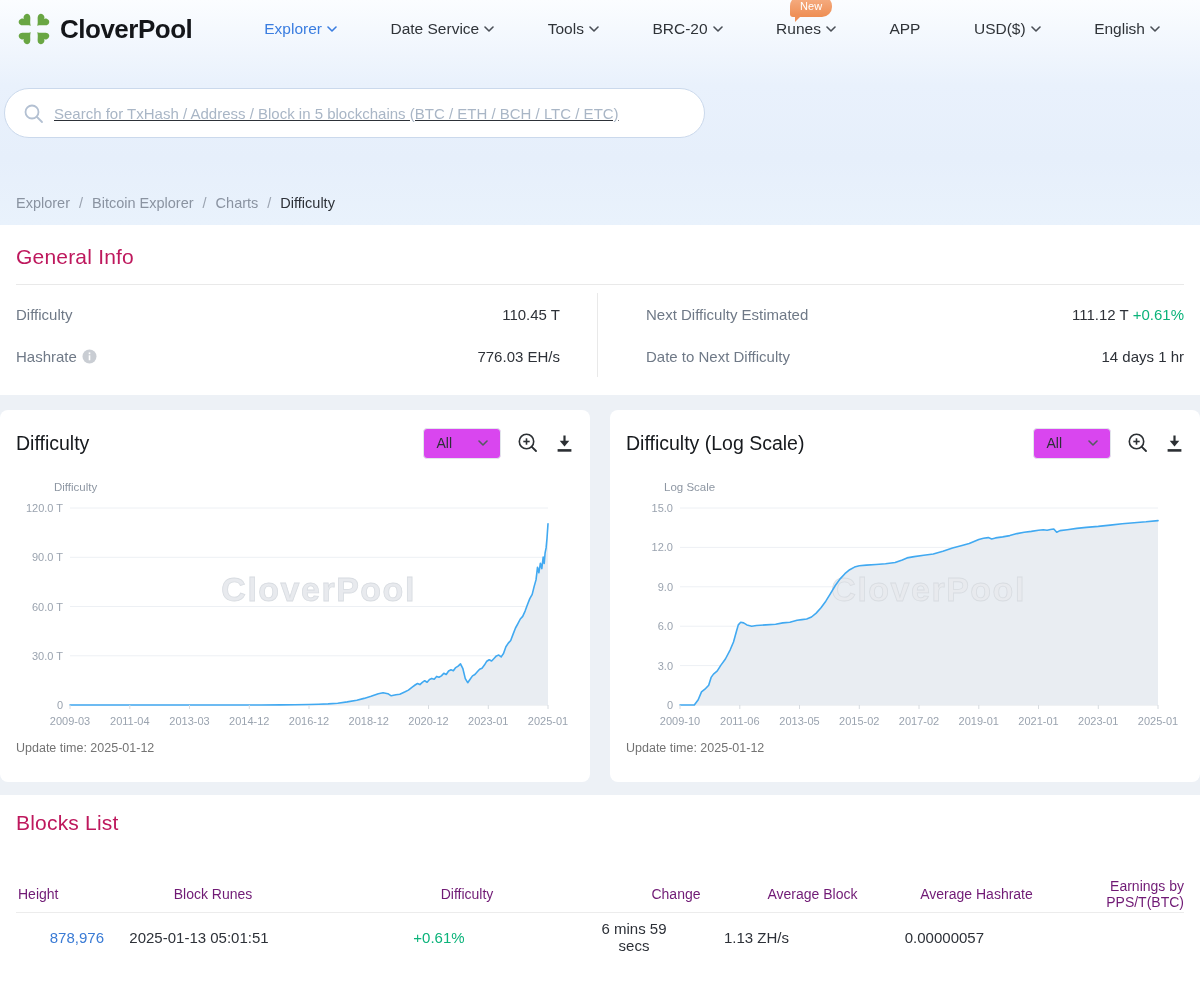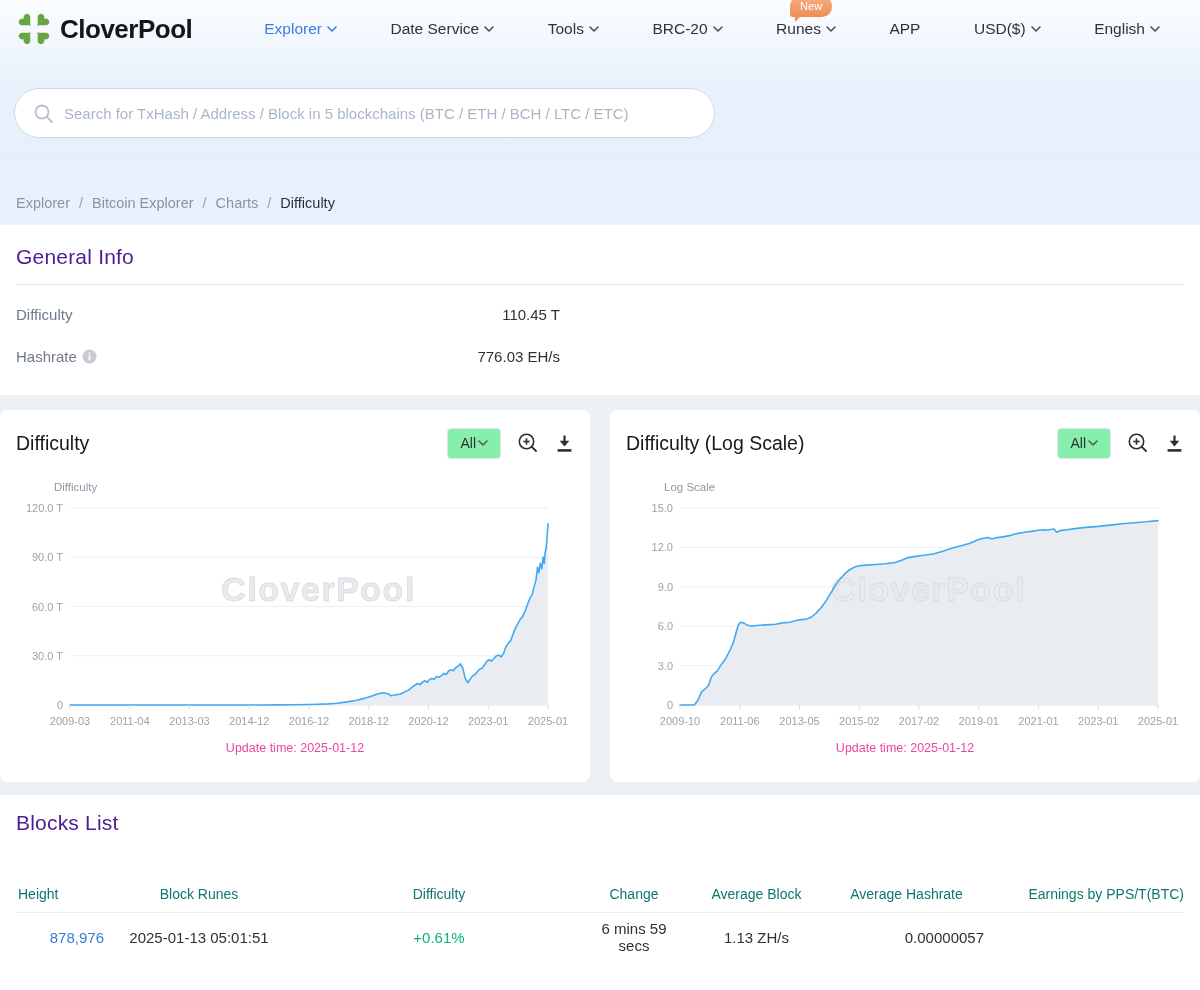--- a/index.html
+++ b/index.html
@@ -15,66 +15,66 @@
   .nav { flex:1; display:flex; justify-content:space-between; align-items:center; margin-left:72px; }
   .nav-item { position:relative; display:flex; align-items:center; gap:5px;
     font-size:15.5px; color:#2f3338; cursor:pointer; white-space:nowrap; }
   .nav-item.active { color:#3a7de0; }
   .badge-new { position:absolute; top:-24px; left:14px; padding:4px 10px 5px;
     background:linear-gradient(180deg,#f6b087,#ee8d52); color:#fff; font-size:11px;
     border-radius:10px; border-bottom-left-radius:3px; }
   .badge-new::after { content:''; position:absolute; left:5px; bottom:-5px;
     border:4px solid transparent; border-top-color:#ef9058; border-left-color:#ef9058; }
 
-  .search-wrap { padding:30px 16px 0 14px; }
+  .search-wrap { padding:30px 16px 0 4px;text-decoration:underline; }
   .search-bar { width:701px; height:50px; background:#fff; border:1px solid #cbd9ec;
     border-radius:25px; display:flex; align-items:center; padding:0 18px; gap:10px; }
   .search-bar input { border:none; outline:none; flex:1; font-size:15px; color:#2d3138;
     background:transparent; font-family:inherit; }
   .search-bar input::placeholder { color:#a9b6c6; }
 
   .breadcrumb { margin-top:auto; padding:0 16px 14px; font-size:14.5px; color:#8a93a1;
     display:flex; gap:9px; align-items:center; }
   .breadcrumb .crumb { cursor:pointer; }
   .breadcrumb .sep { color:#9aa3b0; }
   .breadcrumb .current { color:#2d3138; }
 
   
   .general { background:#fff; padding:20px 16px 18px; }
-  .section-title { font-size:21px; font-weight:400; color:#4c1d95; letter-spacing:0.2px; }
+  .section-title { font-size:21px; font-weight:400; color:#be185d; letter-spacing:0.2px; }
   .general .divider { height:1px; background:#e9e9e9; margin-top:15px; }
   .info-grid { display:grid; grid-template-columns:581px 1fr; margin-top:8px; }
   .info-col-right { border-left:1px solid #e9e9e9; padding-left:48px; }
   .info-col-left { padding-right:37px; }
   .info-row { height:42px; display:flex; align-items:center; justify-content:space-between;
     font-size:15px; }
   .info-label { color:#6f7987; display:flex; align-items:center; gap:5px; }
   .info-value { color:#2d3138; }
   .pos-change { color:#0bb37a; margin-left:4px; }
 
   
   .charts-band { background:#edf1f6; padding:15px 0 13px; display:grid;
     grid-template-columns:590px 590px; gap:20px; }
   .chart-card { background:#fff; border-radius:8px; padding:16px; height:372px; }
   .card-head { display:flex; align-items:center; justify-content:space-between; height:34px; }
   .chart-title { font-size:19.5px; color:#16191d; font-weight:400; }
   .card-tools { display:flex; align-items:center; gap:16px; }
-  .range-select { display:flex; align-items:center; gap:2px; border:1px solid #e2e6eb;
-    background:#86efac; border-radius:4px; height:31px; padding:0 12px; font-size:14px;
+  .range-select { display:flex; align-items:center; gap:26px; border:1px solid #e2e6eb;
+    background:#d946ef; border-radius:4px; height:31px; padding:0 12px; font-size:14px;
     color:#2d3138; cursor:pointer; }
   .icon-btn { background:none; border:none; cursor:pointer; display:flex; align-items:center; }
   .axis-title { margin:21px 0 0 38px; font-size:11.5px; color:#8e97a3; }
-  .update-time { text-align:center; font-size:12.5px; color:#ec4899; margin-top:6px; }
+  .update-time { text-align:left; font-size:12.5px; color:#737373; margin-top:6px; }
 
   
   .blocks { background:#fff; padding:16px 16px 0; }
   .blocks-table { margin-top:40px; }
   .t-head, .t-row { display:grid;
     grid-template-columns:88px 190px 290px 100px 145px 155px 1fr; align-items:center; }
-  .t-head { height:38px; font-size:14px; color:#0f766e; border-bottom:1px solid #ececec; }
+  .t-head { height:38px; font-size:14px; color:#701a75; border-bottom:1px solid #ececec;gap:14px; }
   .t-row { height:48px; font-size:15px; color:#2d3138; }
   .c0 { text-align:left; padding-left:2px; }
   .c1,.c2,.c3,.c4,.c5 { text-align:center; }
   .c6 { text-align:right; }
   .block-link { color:#3a7bd5; cursor:pointer;text-align:right; }
   .change-pos { color:#0bb37a; }
 
   svg text { font-family:"Liberation Sans","DejaVu Sans",sans-serif; }
 </style>
 </head>
@@ -175,20 +175,30 @@
           <span class="info-label">Difficulty</span>
           <span class="info-value">110.45 T</span>
         </div>
         <div class="info-row">
           <span class="info-label">Hashrate<svg width="15" height="15" viewBox="0 0 15 15">
               <circle cx="7.5" cy="7.5" r="7" fill="#c9cdd3"></circle>
               <rect x="6.7" y="6.3" width="1.6" height="5" fill="#fff"></rect>
               <rect x="6.7" y="3.4" width="1.6" height="1.8" fill="#fff"></rect>
             </svg></span>
           <span class="info-value">776.03 EH/s</span>
+        </div>
+      </div>
+    <div class="info-col-right" id="info-right">
+        <div class="info-row">
+          <span class="info-label">Next Difficulty Estimated</span>
+          <span class="info-value">111.12 T<span class="pos-change">+0.61%</span></span>
+        </div>
+        <div class="info-row">
+          <span class="info-label">Date to Next Difficulty</span>
+          <span class="info-value">14 days 1 hr</span>
         </div>
       </div>
   </div>
 </div>
 
 <div class="charts-band" id="charts-band">
     <div class="chart-card"><div class="card-head">
         <span class="chart-title">Difficulty</span>
         <span class="card-tools">
           <span class="range-select">

